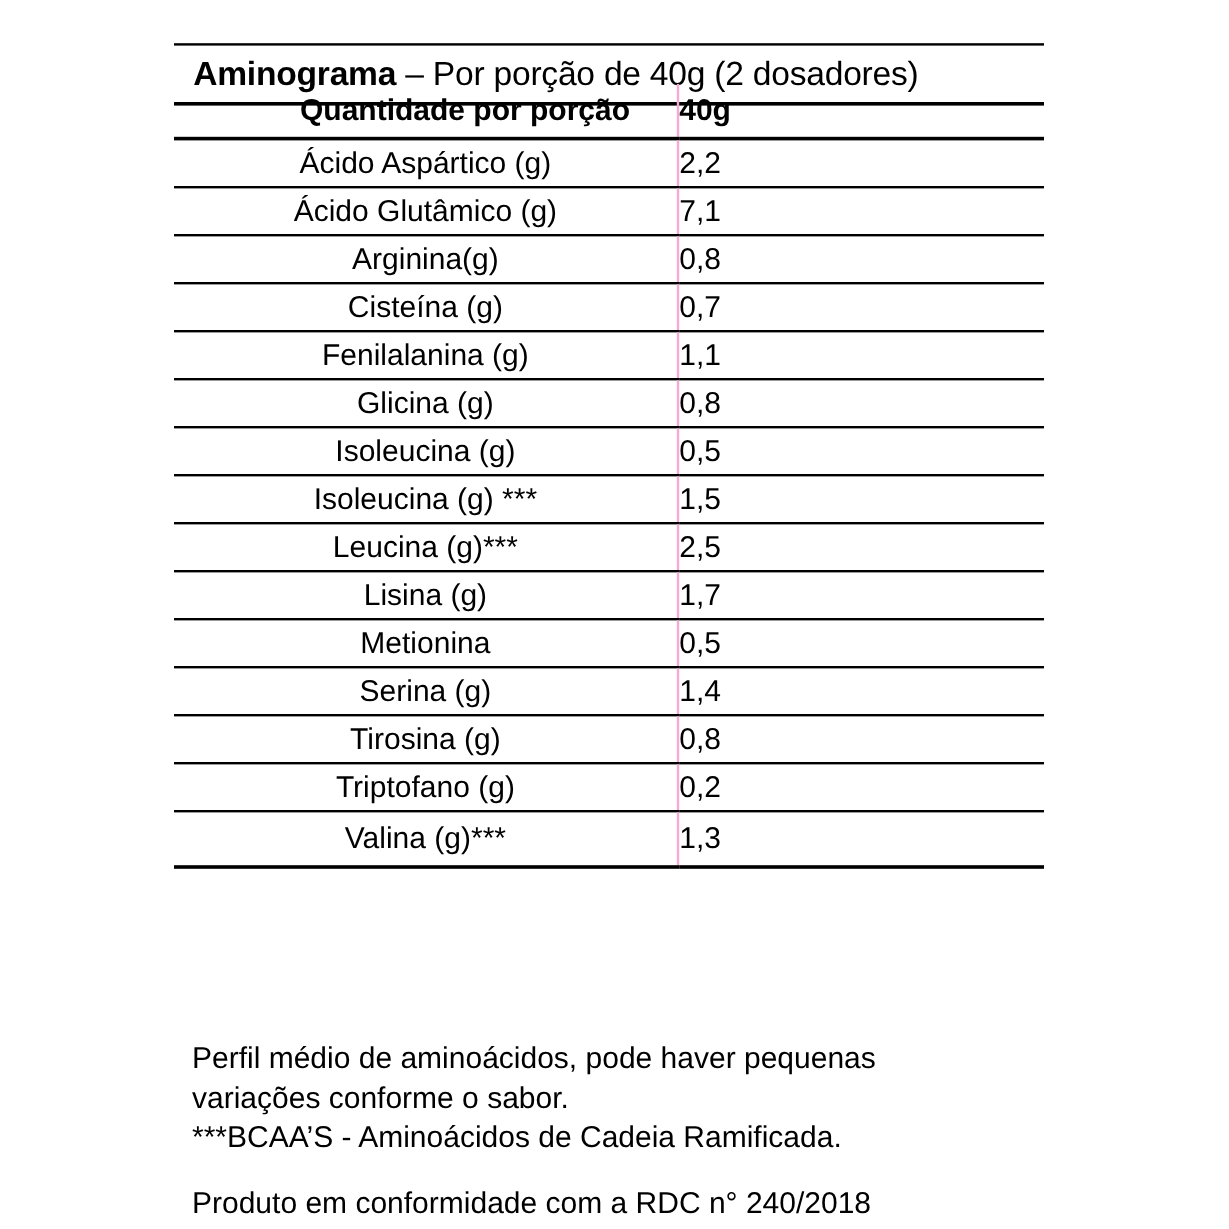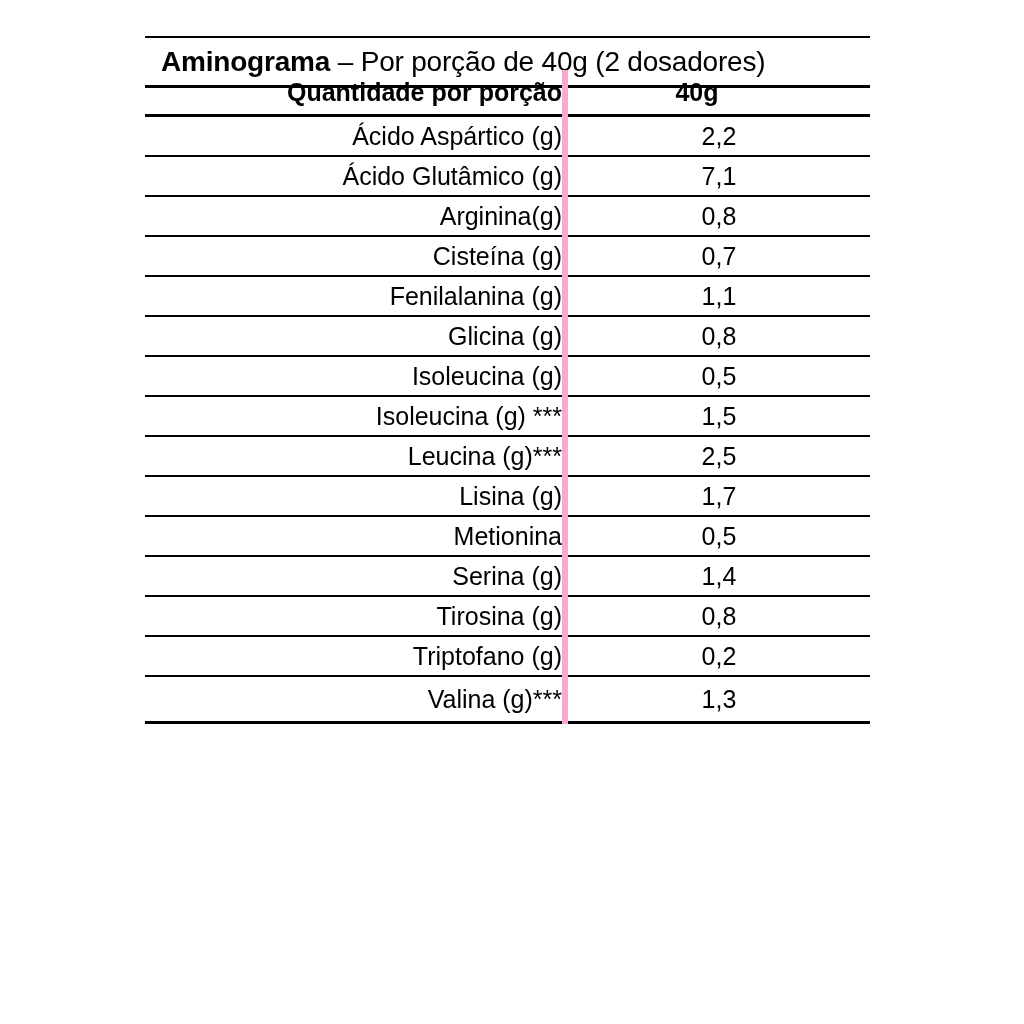--- a/index.html
+++ b/index.html
@@ -68,28 +68,28 @@
   }
 
   .amino-table thead th {
     border-bottom: 3px solid #000;
     height: 44px;
     font-weight: bold;
     font-size: 25px;
   }
 
   .cell-name {
-    text-align: right;
+    text-align: center;
     padding-left: 66px;
     white-space: nowrap;
   }
   .cell-value {
-    text-align: center;
+    text-align: left;
     padding-right: 44px;
-    border-left: 6px solid #f9a8d4;
+    border-left: 2px solid #f9a8d4;
     white-space: nowrap;
   }
   thead .cell-name { padding-left: 66px; }
   thead .cell-value { padding-right: 44px; }
 
   tbody tr:last-child td {
     border-bottom: 3px solid #000;
     height: 44px;
   }
 
@@ -188,14 +188,21 @@
         <td class="cell-name">Triptofano (g)</td>
         <td class="cell-value">0,2</td>
       </tr>
       <tr>
         <td class="cell-name">Valina (g)***</td>
         <td class="cell-value">1,3</td>
       </tr>
     </tbody>
   </table>
 
+  <div class="footnotes">
+    <div class="note-line">Perfil médio de aminoácidos, pode haver pequenas</div>
+    <div class="note-line">variações conforme o sabor.</div>
+    <div class="note-line">***BCAA’S - Aminoácidos de Cadeia Ramificada.</div>
+    <div class="note-gap"></div>
+    <div class="note-line">Produto em conformidade com a RDC n° 240/2018</div>
+  </div>
 
 </div>
 
 </body></html>

